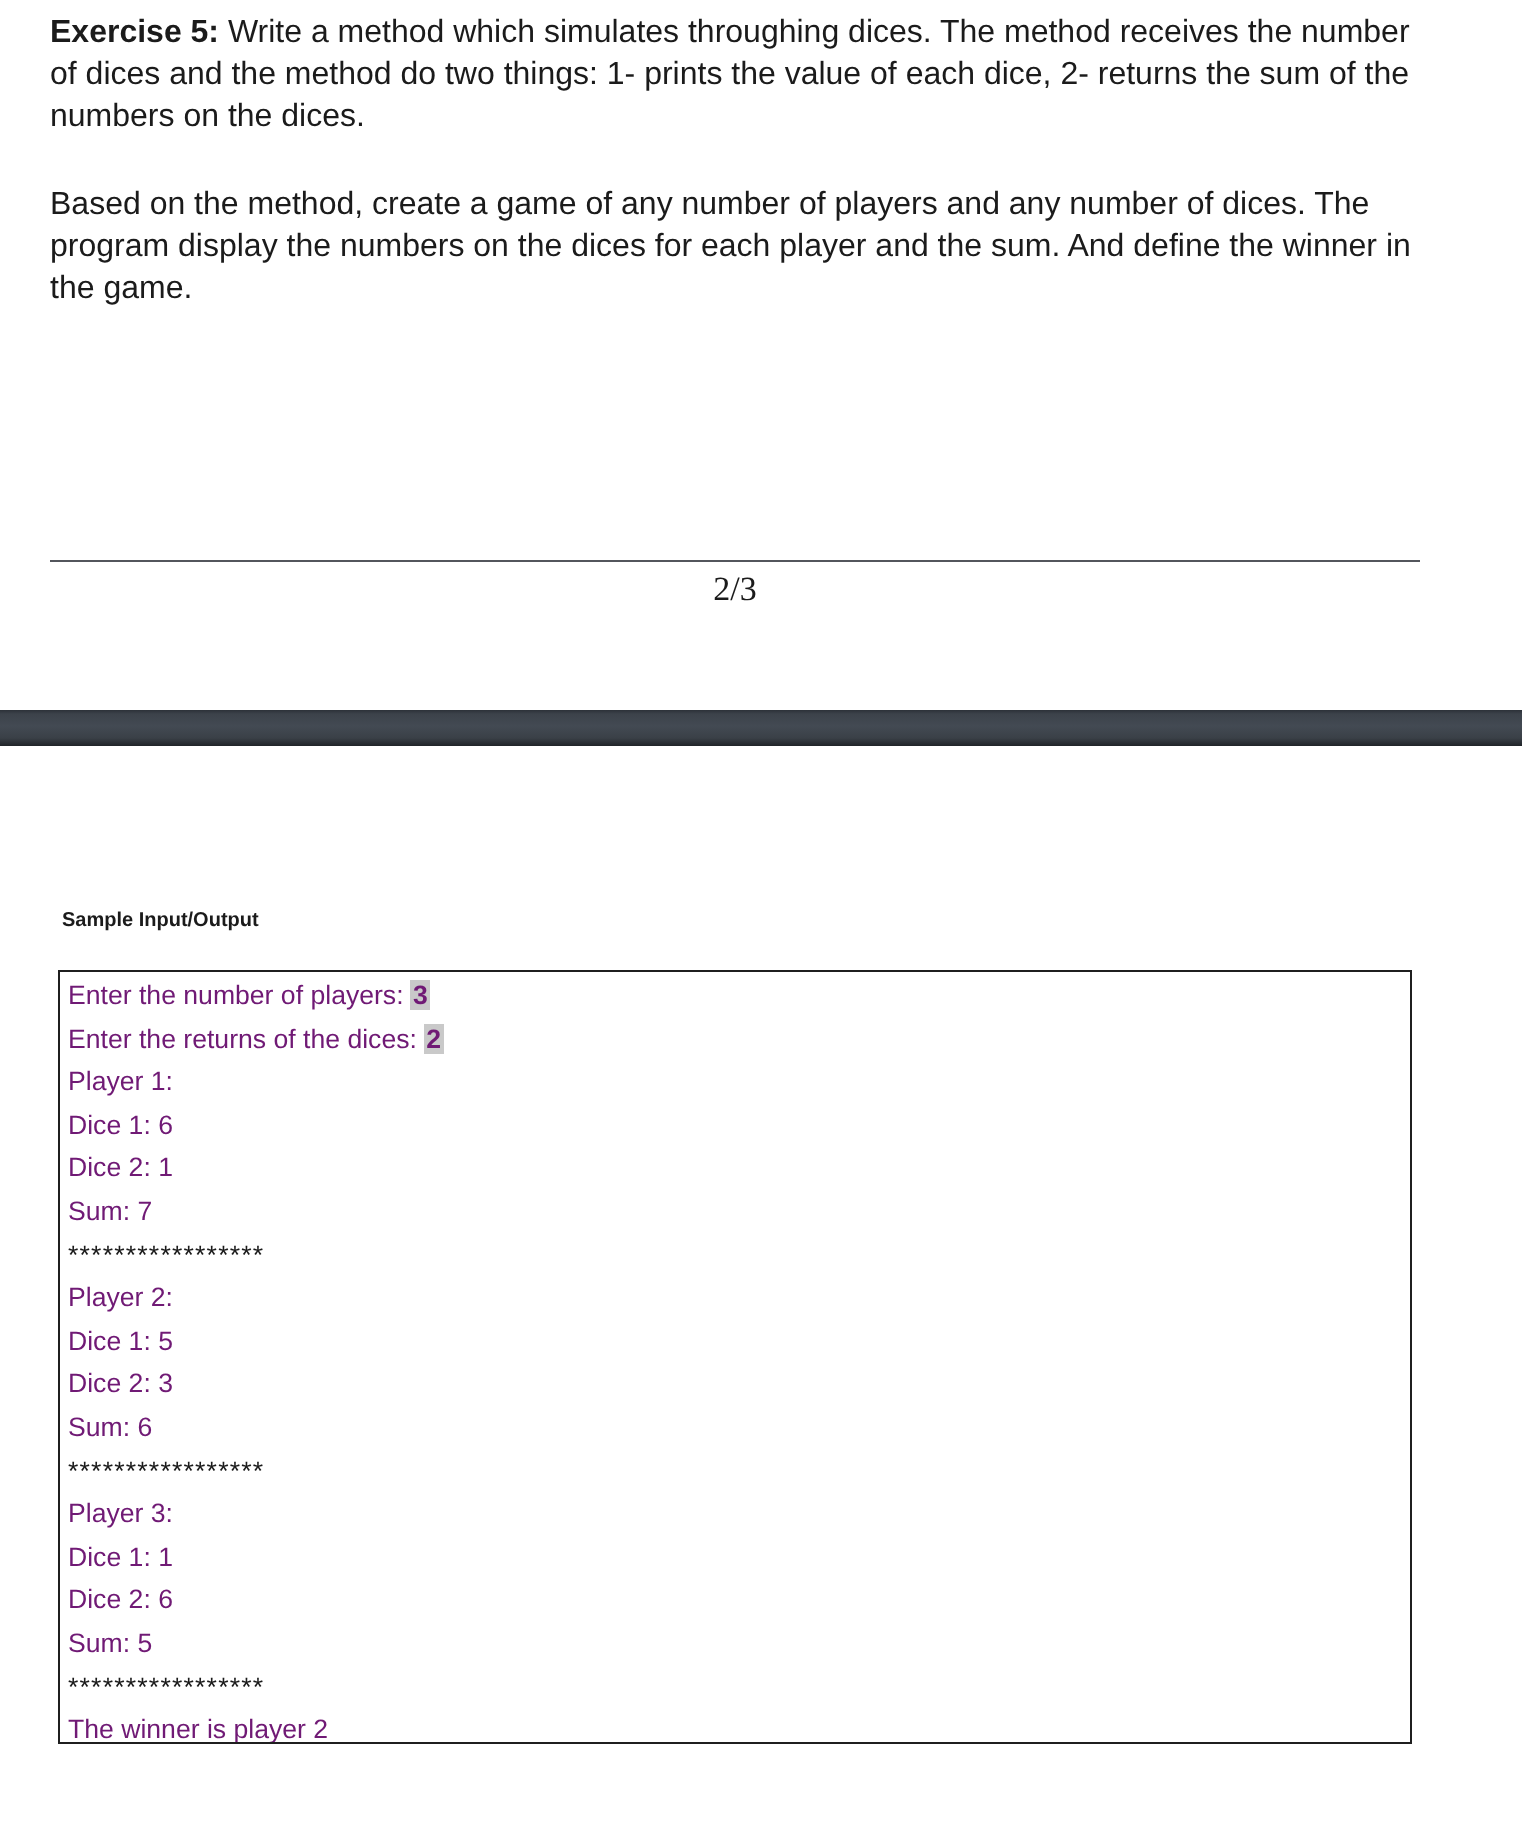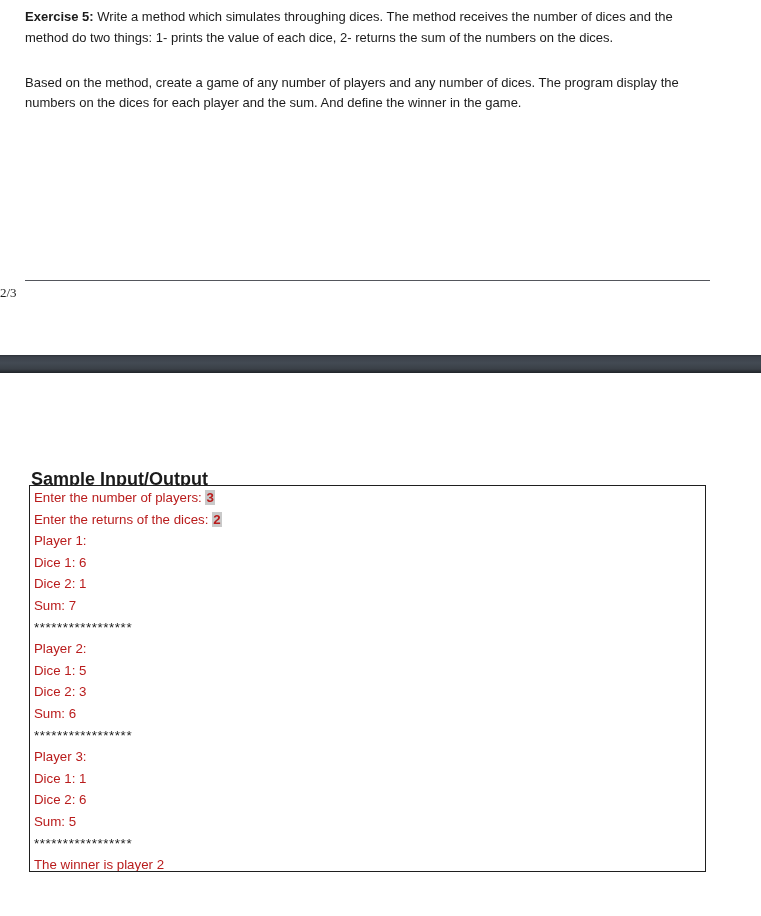--- a/index.html
+++ b/index.html
@@ -27,21 +27,21 @@
   }
 
   .exercise-body {
     position: absolute;
     left: 25px;
     top: 7px;
     width: 686px;
   }
 
   .para {
-    font-size: 13px;
+    font-size: 16px;
     line-height: 20.8px;
     color: #1b1b1b;
     text-align: left;
     margin: 0;
   }
   .para + .para {
     margin-top: 24px;
   }
   .lead-label {
     font-weight: bold;
@@ -54,22 +54,23 @@
     top: 280px;
     width: 685px;
     height: 0;
     border-top: 1.6px solid #53565c;
   }
   .page-number {
     position: absolute;
     left: 0;
     top: 285px;
     width: 735px;
+    text-align: center;
     font-family: "Liberation Serif", serif;
-    font-size: 13px;
+    font-size: 17px;
     color: #1b1b1b;
   }
 
   
   #page-separator {
     position: absolute;
     left: 0;
     top: 355px;
     width: 761px;
     height: 18px;
@@ -89,22 +90,22 @@
     left: 0;
     top: 373px;
     width: 761px;
     height: 543px;
     background: #ffffff;
   }
 
   .sample-heading {
     position: absolute;
     left: 31px;
-    top: 96px;
-    font-size: 18px;
+    top: 82px;
+    font-size: 10px;
     font-weight: bold;
     color: #1b1b1b;
     white-space: nowrap;
   }
 
   .output-box {
     position: absolute;
     left: 29px;
     top: 112px;
     width: 677px;
@@ -116,21 +117,21 @@
   }
 
   .console-lines {
     padding: 1px 0 0 2px;
   }
 
   .console-line {
     font-size: 13.3px;
     line-height: 21.6px;
     height: 21.6px;
-    color: #b91c1c;
+    color: #701a75;
     white-space: pre;
     padding-left: 2px;
   }
 
   .entered-value {
     font-weight: bold;
     background: #c9c9c9;
     padding: 0 1px;
   }
 

